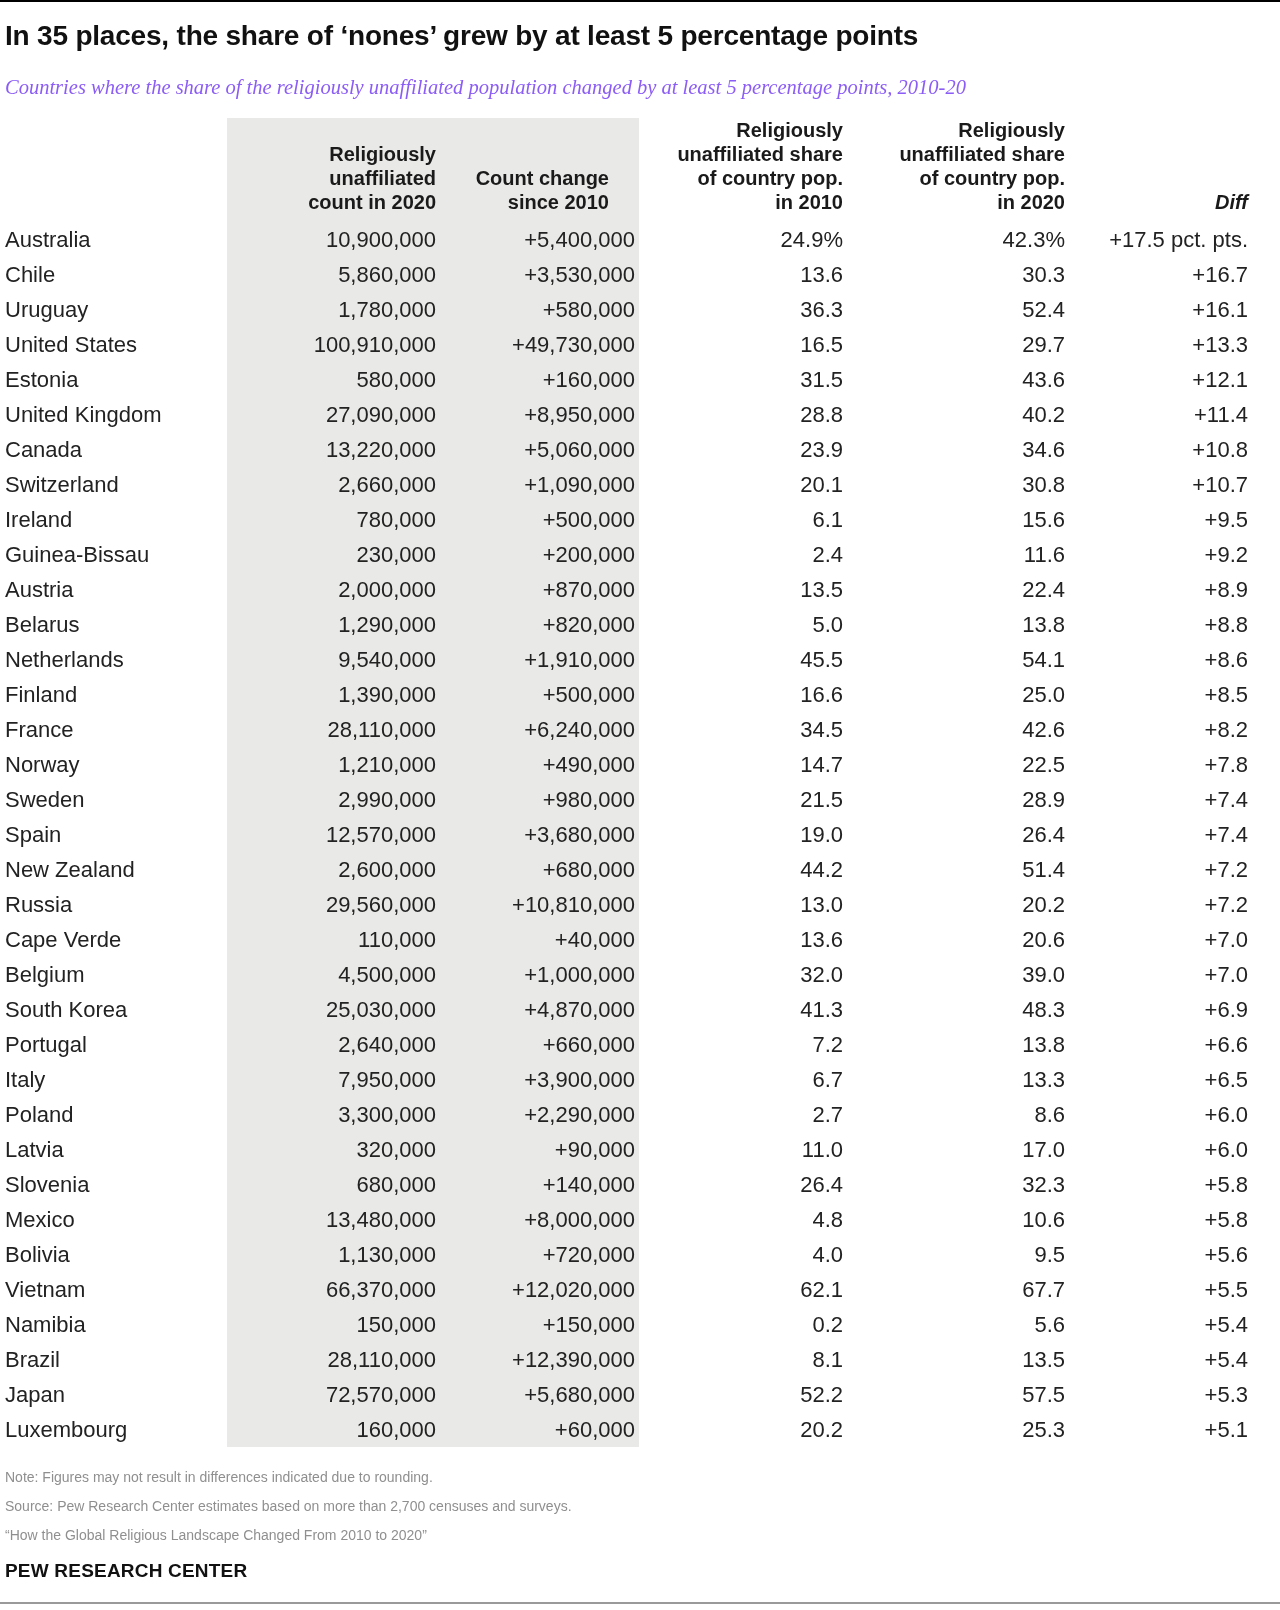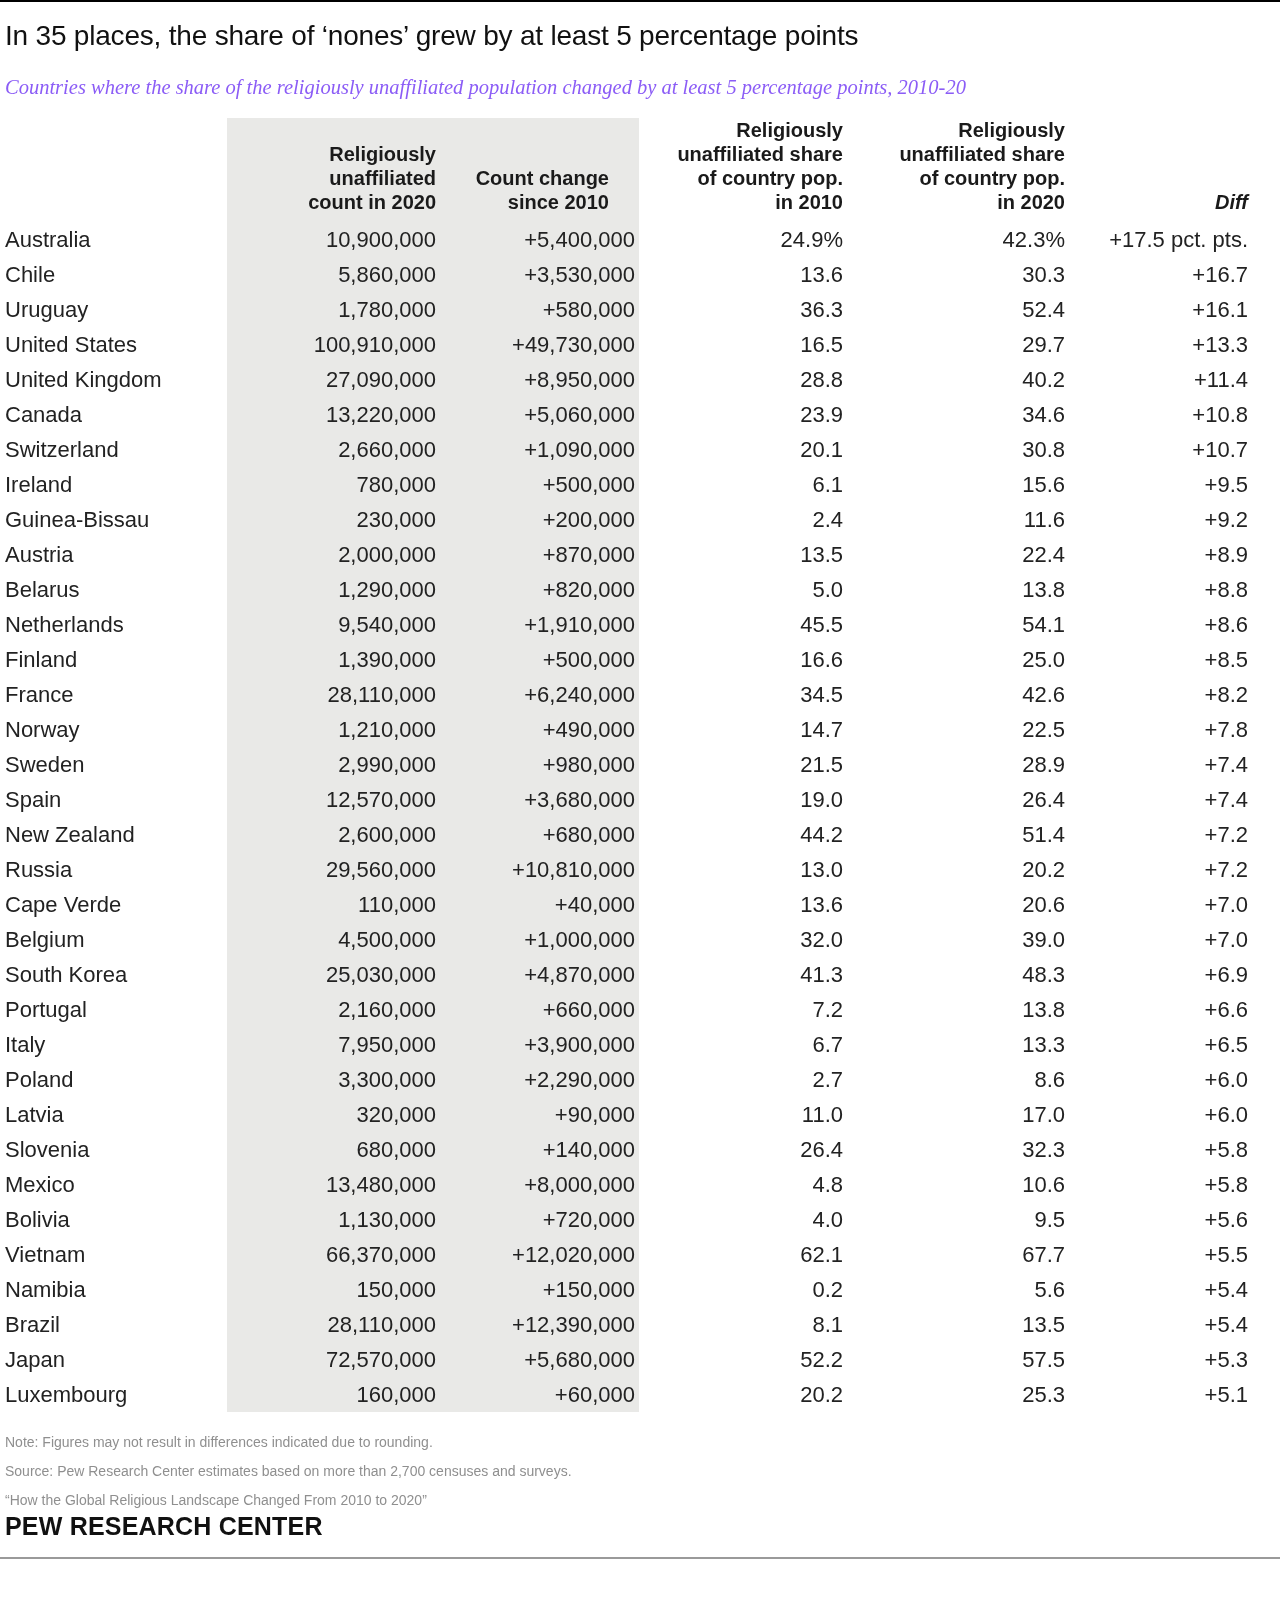--- a/index.html
+++ b/index.html
@@ -11,21 +11,21 @@
     color: #222222;
     overflow: hidden;
   }
   .top-rule { height: 2px; background: #000000; }
   .content { padding: 0 32px 0 5px; }
 
   h1.title {
     margin: 18px 0 0 0;
     font-size: 28px;
     line-height: 32px;
-    font-weight: normal;
+    font-weight: bold;
     letter-spacing: -0.2px;
     color: #111111;
   }
   .subtitle {
     margin-top: 22px;
     font-family: "Liberation Serif", serif;
     font-style: italic;
     font-size: 20.5px;
     line-height: 27px;
     color: #8b5cf6;
@@ -64,21 +64,22 @@
   td.c2 { padding-right: 4px; }
 
   .notes { margin-top: 16px; }
   .notes p {
     margin: 0;
     font-size: 14px;
     line-height: 29px;
     color: #8f8f8f;
   }
   .brand {
-    font-size: 25px;
+    margin-top: 10px;
+    font-size: 19px;
     line-height: 22px;
     font-weight: bold;
     letter-spacing: 0.2px;
     color: #111111;
   }
   .bottom-rule { height: 2px; background: #9a9a9a; margin-top: 20px; }
 </style>
 </head>
 <body>
 
@@ -145,20 +146,28 @@
         </tr>
         <tr>
           <td class="c0">United States</td>
           <td class="c1">100,910,000</td>
           <td class="c2">+49,730,000</td>
           <td class="c3">16.5</td>
           <td class="c4">29.7</td>
           <td class="c5">+13.3</td>
         </tr>
         <tr>
+          <td class="c0">Estonia</td>
+          <td class="c1">580,000</td>
+          <td class="c2">+160,000</td>
+          <td class="c3">31.5</td>
+          <td class="c4">43.6</td>
+          <td class="c5">+12.1</td>
+        </tr>
+        <tr>
           <td class="c0">United Kingdom</td>
           <td class="c1">27,090,000</td>
           <td class="c2">+8,950,000</td>
           <td class="c3">28.8</td>
           <td class="c4">40.2</td>
           <td class="c5">+11.4</td>
         </tr>
         <tr>
           <td class="c0">Canada</td>
           <td class="c1">13,220,000</td>
@@ -290,21 +299,21 @@
         <tr>
           <td class="c0">South Korea</td>
           <td class="c1">25,030,000</td>
           <td class="c2">+4,870,000</td>
           <td class="c3">41.3</td>
           <td class="c4">48.3</td>
           <td class="c5">+6.9</td>
         </tr>
         <tr>
           <td class="c0">Portugal</td>
-          <td class="c1">2,160,000</td>
+          <td class="c1">2,640,000</td>
           <td class="c2">+660,000</td>
           <td class="c3">7.2</td>
           <td class="c4">13.8</td>
           <td class="c5">+6.6</td>
         </tr>
         <tr>
           <td class="c0">Italy</td>
           <td class="c1">7,950,000</td>
           <td class="c2">+3,900,000</td>
           <td class="c3">6.7</td>

